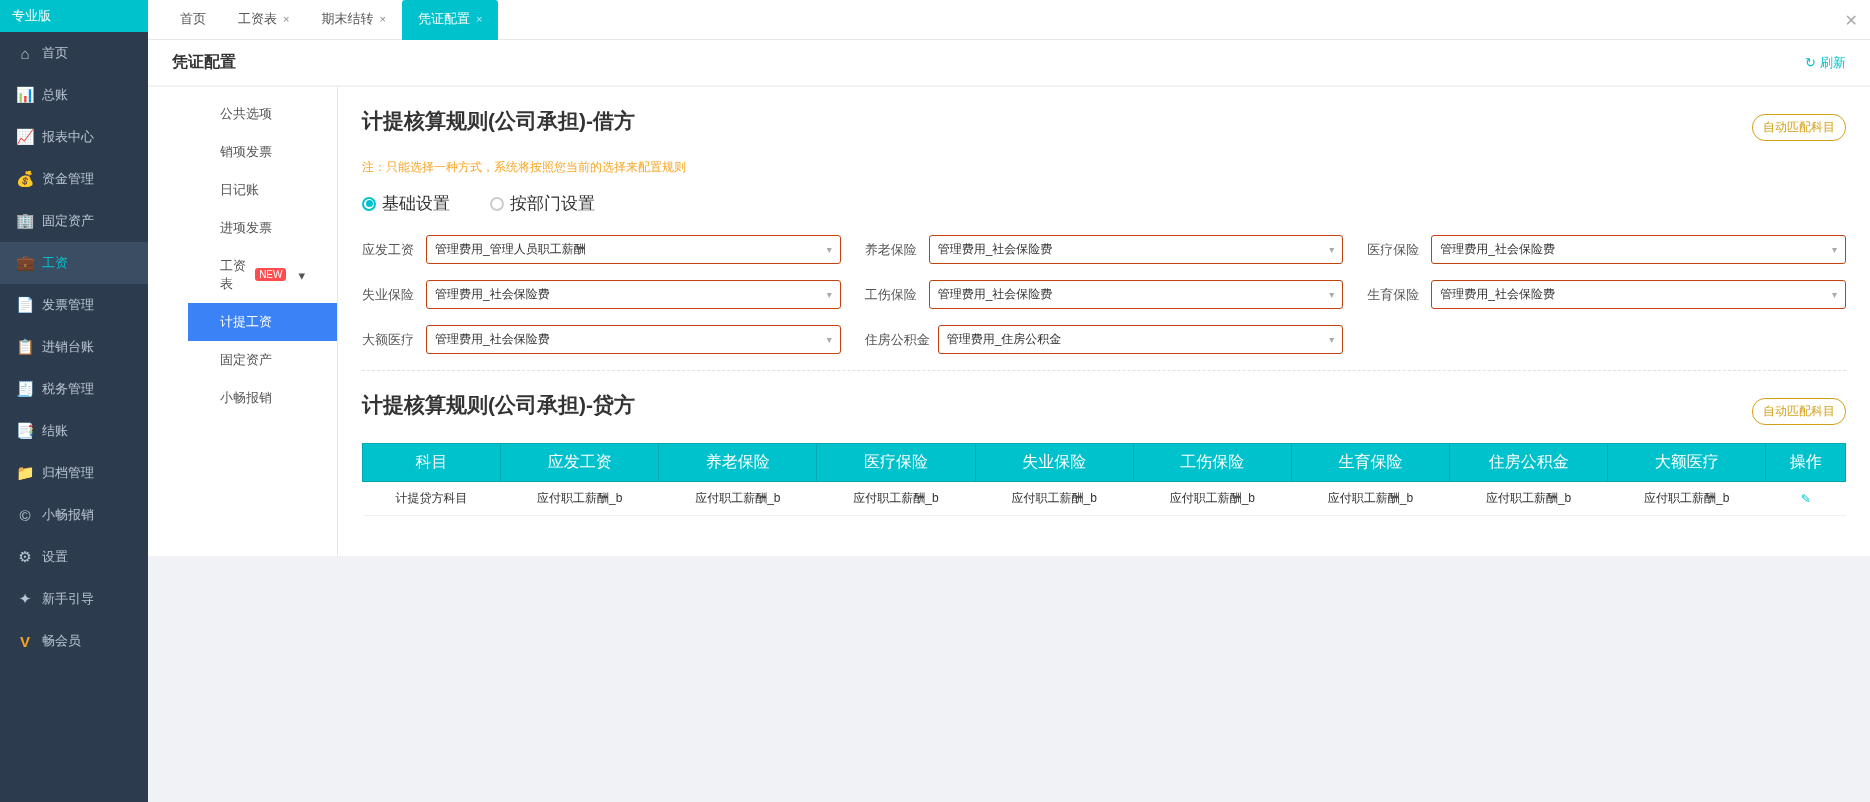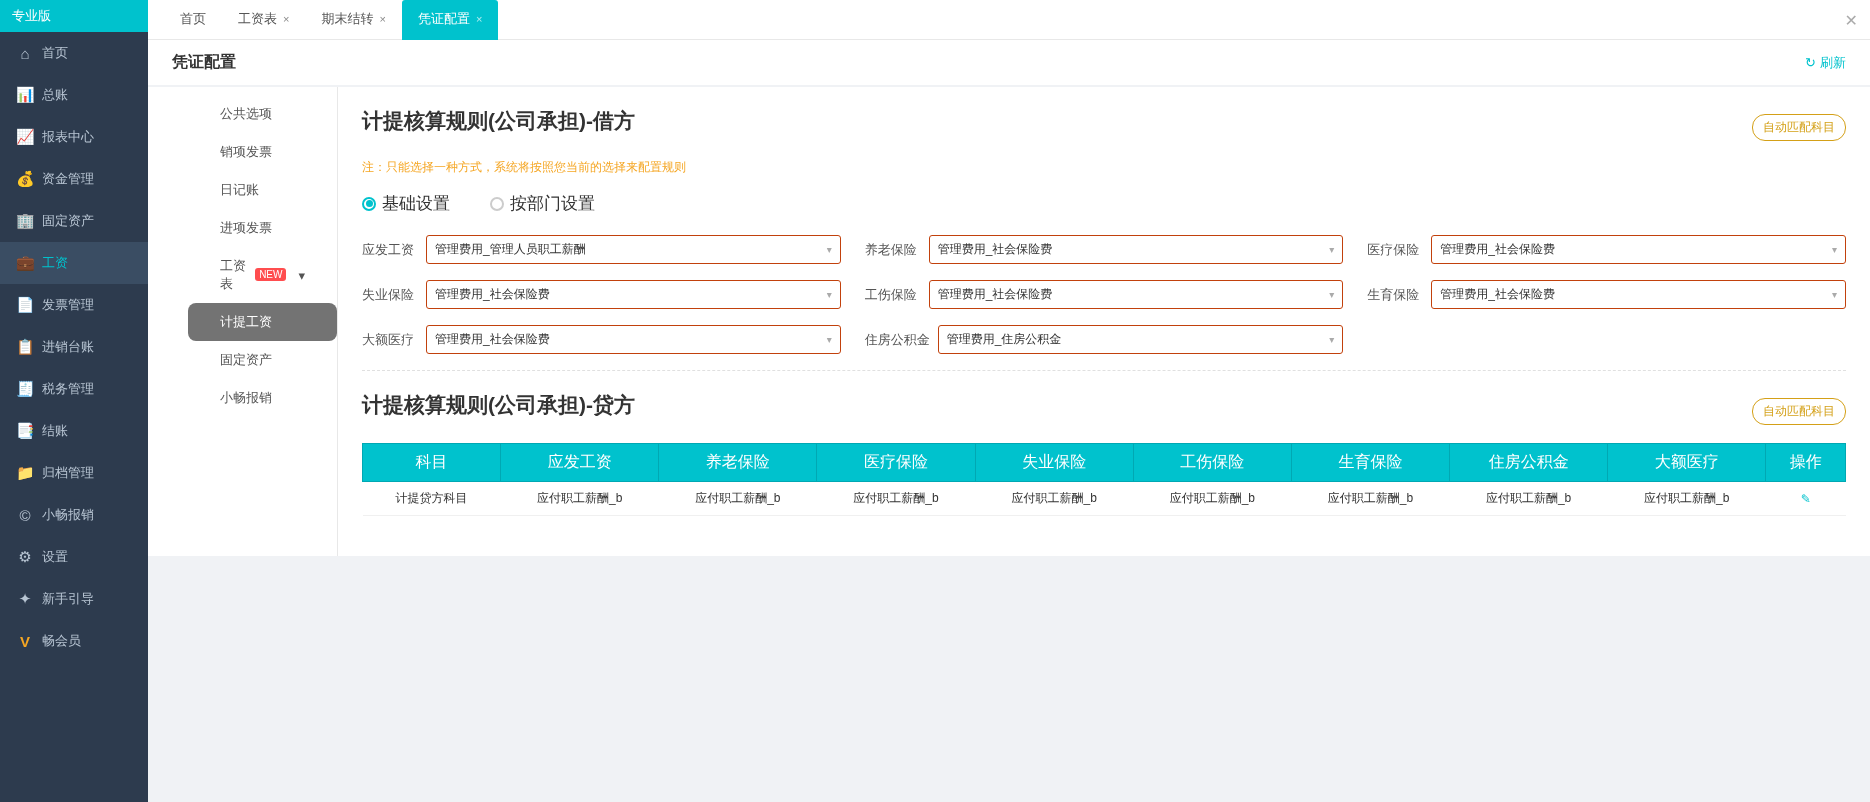--- a/index.html
+++ b/index.html
@@ -29,21 +29,21 @@
     .page-header { background: white; padding: 12px 24px; display: flex; align-items: center; justify-content: space-between; margin-bottom: 2px; }
     .page-title { font-size: 16px; font-weight: bold; color: #333; }
     .refresh-btn { color: #00c2cd; cursor: pointer; font-size: 13px; display: flex; align-items: center; gap: 4px; }
 
     
     .content-area { display: flex; background: white; flex: 1; }
 
     
     .left-menu { width: 190px; border-right: 1px solid #e8e8e8; padding: 8px 0; flex-shrink: 0; }
     .menu-item { padding: 10px 32px; cursor: pointer; color: #555; font-size: 13px; display: flex; align-items: center; justify-content: space-between; margin-left: 40px; }
-    .menu-item.active { background: #737373; color: white; border-radius: 8px; }
+    .menu-item.active { background: #3b82f6; color: white; }
     .menu-item .new-badge { background: #ff4d4f; color: white; font-size: 10px; padding: 1px 4px; border-radius: 3px; margin-left: 4px; }
 
     
     .right-content { flex: 1; padding: 20px 24px; overflow-y: auto; }
 
     
     .section { background: white; margin-bottom: 20px; }
     .section-title { font-size: 21px; font-weight: bold; color: #333; margin-bottom: 12px; }
     .section-note { color: #f5a623; font-size: 12px; margin-bottom: 16px; }
 

